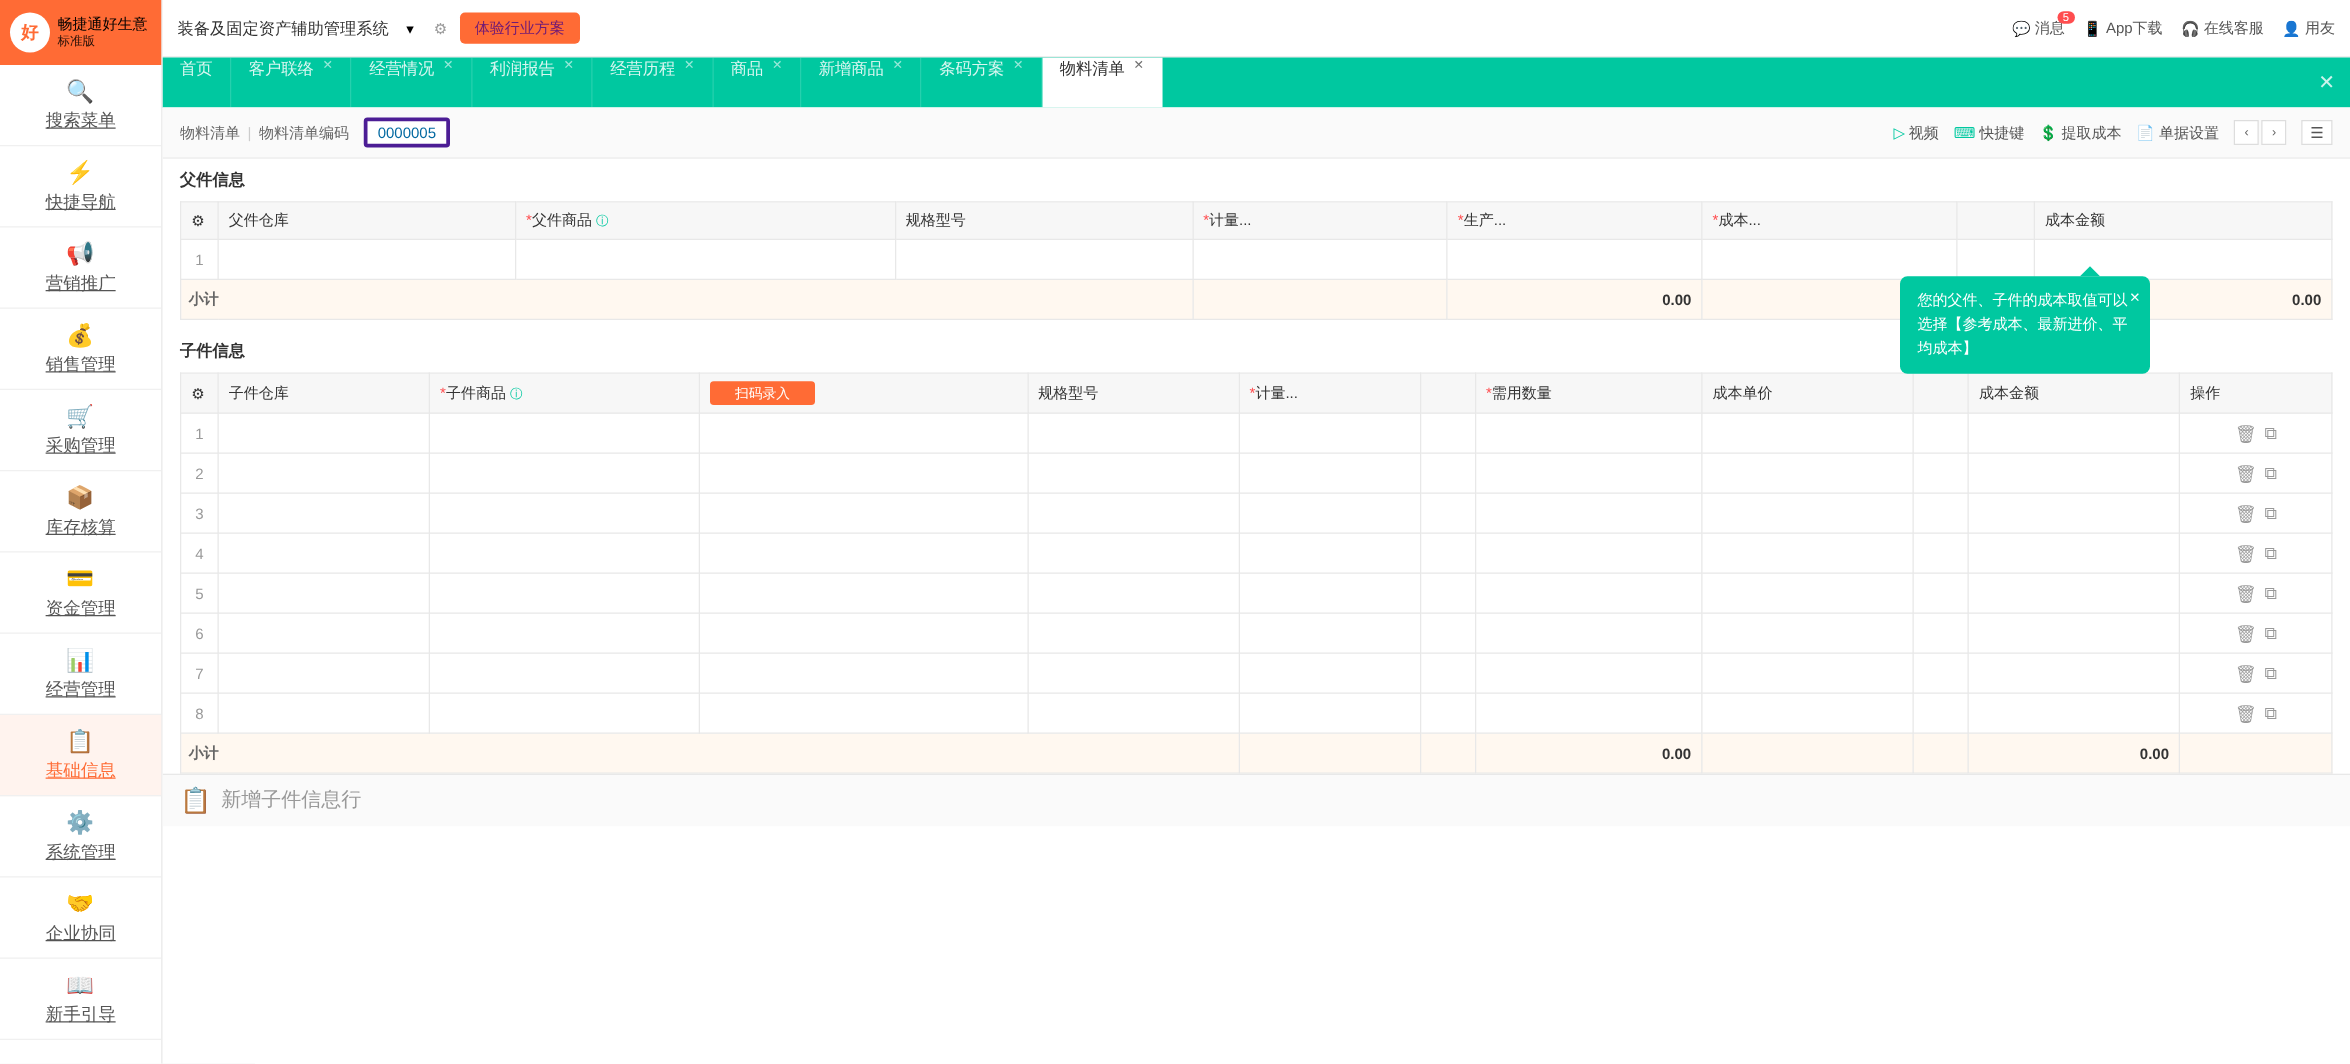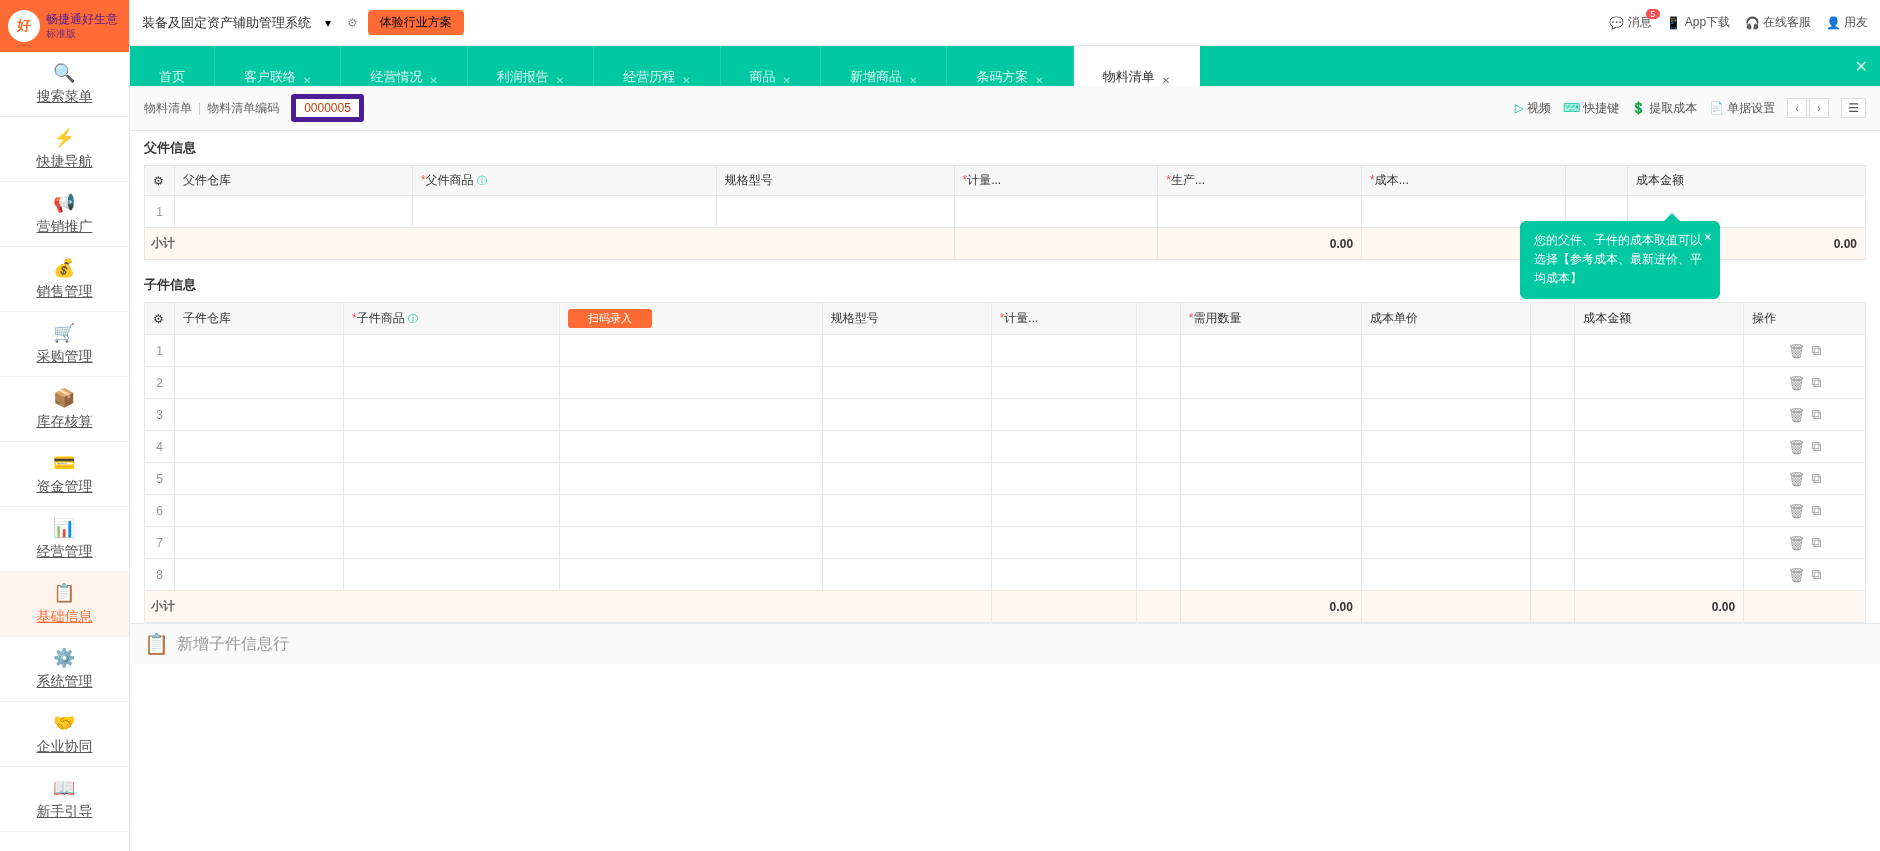--- a/index.html
+++ b/index.html
@@ -2,52 +2,52 @@
 <html><head>
   <meta charset="utf-8">
   <style>
     * { margin: 0; padding: 0; box-sizing: border-box; }
     body { font-family: 'Microsoft YaHei', sans-serif; font-size: 12px; background: #f5f5f5; display: flex; height: 851px; overflow: hidden; }
 
     
     .sidebar { width: 130px; background: #fff; display: flex; flex-direction: column; border-right: 1px solid #e8e8e8; flex-shrink: 0; }
     .sidebar-logo { background: #ff6b35; padding: 10px 8px; display: flex; align-items: center; gap: 6px; min-height: 50px; }
     .sidebar-logo-icon { width: 32px; height: 32px; background: #fff; border-radius: 50%; display: flex; align-items: center; justify-content: center; font-size: 14px; color: #ff6b35; font-weight: bold; flex-shrink: 0; }
-    .sidebar-logo-text { color: #4c1d95; font-size: 12px; line-height: 1.3; }
+    .sidebar-logo-text { color: #000000; font-size: 12px; line-height: 1.3; }
     .sidebar-logo-sub { font-size: 10px; opacity: 0.85; }
     .sidebar-item { display: flex; flex-direction: column; align-items: center; padding: 10px 5px; cursor: pointer; color: #555; font-size: 11px; gap: 4px; border-bottom: 1px solid #f0f0f0; }
     .sidebar-item.active { background: #fff3ee; color: #ff6b35; }
     .sidebar-item .si-icon { font-size: 18px; }
     .sidebar-item-label { font-size: 14px; text-decoration: underline; }
 
     
     .main { flex: 1; display: flex; flex-direction: column; overflow: hidden; }
 
     
     .topbar { background: #fff; border-bottom: 1px solid #e8e8e8; display: flex; align-items: center; padding: 14px 12px; height: 46px; gap: 10px; }
-    .topbar-btn { background: #ff6b35; color: #000000; border: none; border-radius: 4px; padding: 4px 12px; font-size: 12px; cursor: pointer; }
+    .topbar-btn { background: #ff6b35; color: #701a75; border: none; border-radius: 4px; padding: 4px 12px; font-size: 12px; cursor: pointer; }
     .topbar-right { display: flex; align-items: center; gap: 15px; color: #555; font-size: 12px; }
     .topbar-right-item { display: flex; align-items: center; gap: 3px; cursor: pointer; position: relative; }
     .topbar-badge-num { position: absolute; top: -5px; right: -8px; background: #ff4d4f; color: #fff; border-radius: 8px; font-size: 9px; padding: 0 4px; min-width: 14px; text-align: center; }
 
     
     .nav-tabs { background: #00c8a0; display: flex; align-items: center; height: 40px; overflow-x: auto; }
-    .nav-tab { padding: 0 29px; height: 40px; display: flex; align-items: flex-end; gap: 5px; color: rgba(255,255,255,0.85); cursor: pointer; font-size: 13px; white-space: nowrap; border-right: 1px solid rgba(255,255,255,0.15); flex-shrink: 0; }
+    .nav-tab { padding: 0 14px; height: 40px; display: flex; align-items: flex-start; gap: 5px; color: rgba(255,255,255,0.85); cursor: pointer; font-size: 13px; white-space: nowrap; border-right: 1px solid rgba(255,255,255,0.15); flex-shrink: 0; }
     .nav-tab.active { background: #fff; color: #333; }
     .nav-tab-close { font-size: 10px; opacity: 0.7; margin-left: 2px; }
     .nav-close-all { margin-left: auto; padding: 0 12px; color: rgba(255,255,255,0.8); cursor: pointer; font-size: 16px; flex-shrink: 0; }
 
     
     .content { flex: 1; background: #fff; overflow-y: auto; padding: 0; position: relative; }
 
     
     .breadcrumb-bar { display: flex; align-items: center; padding: 8px 14px; border-bottom: 1px solid #e8e8e8; gap: 4px; background: #fafafa; }
     .breadcrumb-item { color: #666; font-size: 12px; }
     .breadcrumb-sep { color: #ccc; margin: 0 2px; }
-    .breadcrumb-code { background: #fff; border: 5px solid #4c1d95; padding: 2px 8px; border-radius: 3px; font-size: 12px; color: #c2410c; margin-left: 8px; }
+    .breadcrumb-code { background: #fff; border: 3px solid #4c1d95; padding: 2px 8px; border-radius: 3px; font-size: 12px; color: #0369a1; margin-left: 8px; }
     .breadcrumb-actions { margin-left: auto; display: flex; align-items: center; gap: 12px; color: #555; font-size: 12px; }
     .breadcrumb-action { display: flex; align-items: center; gap: 3px; cursor: pointer; color: #555; }
     .breadcrumb-action .icon { color: #00c8a0; }
     .nav-arrows { display: flex; gap: 2px; }
     .nav-arrow { width: 20px; height: 20px; border: 1px solid #ddd; display: flex; align-items: center; justify-content: center; cursor: pointer; background: #fff; font-size: 10px; color: #666; }
 
     
     .section-title { padding: 8px 14px; font-size: 13px; font-weight: bold; color: #333; background: #fff; }
 
     

